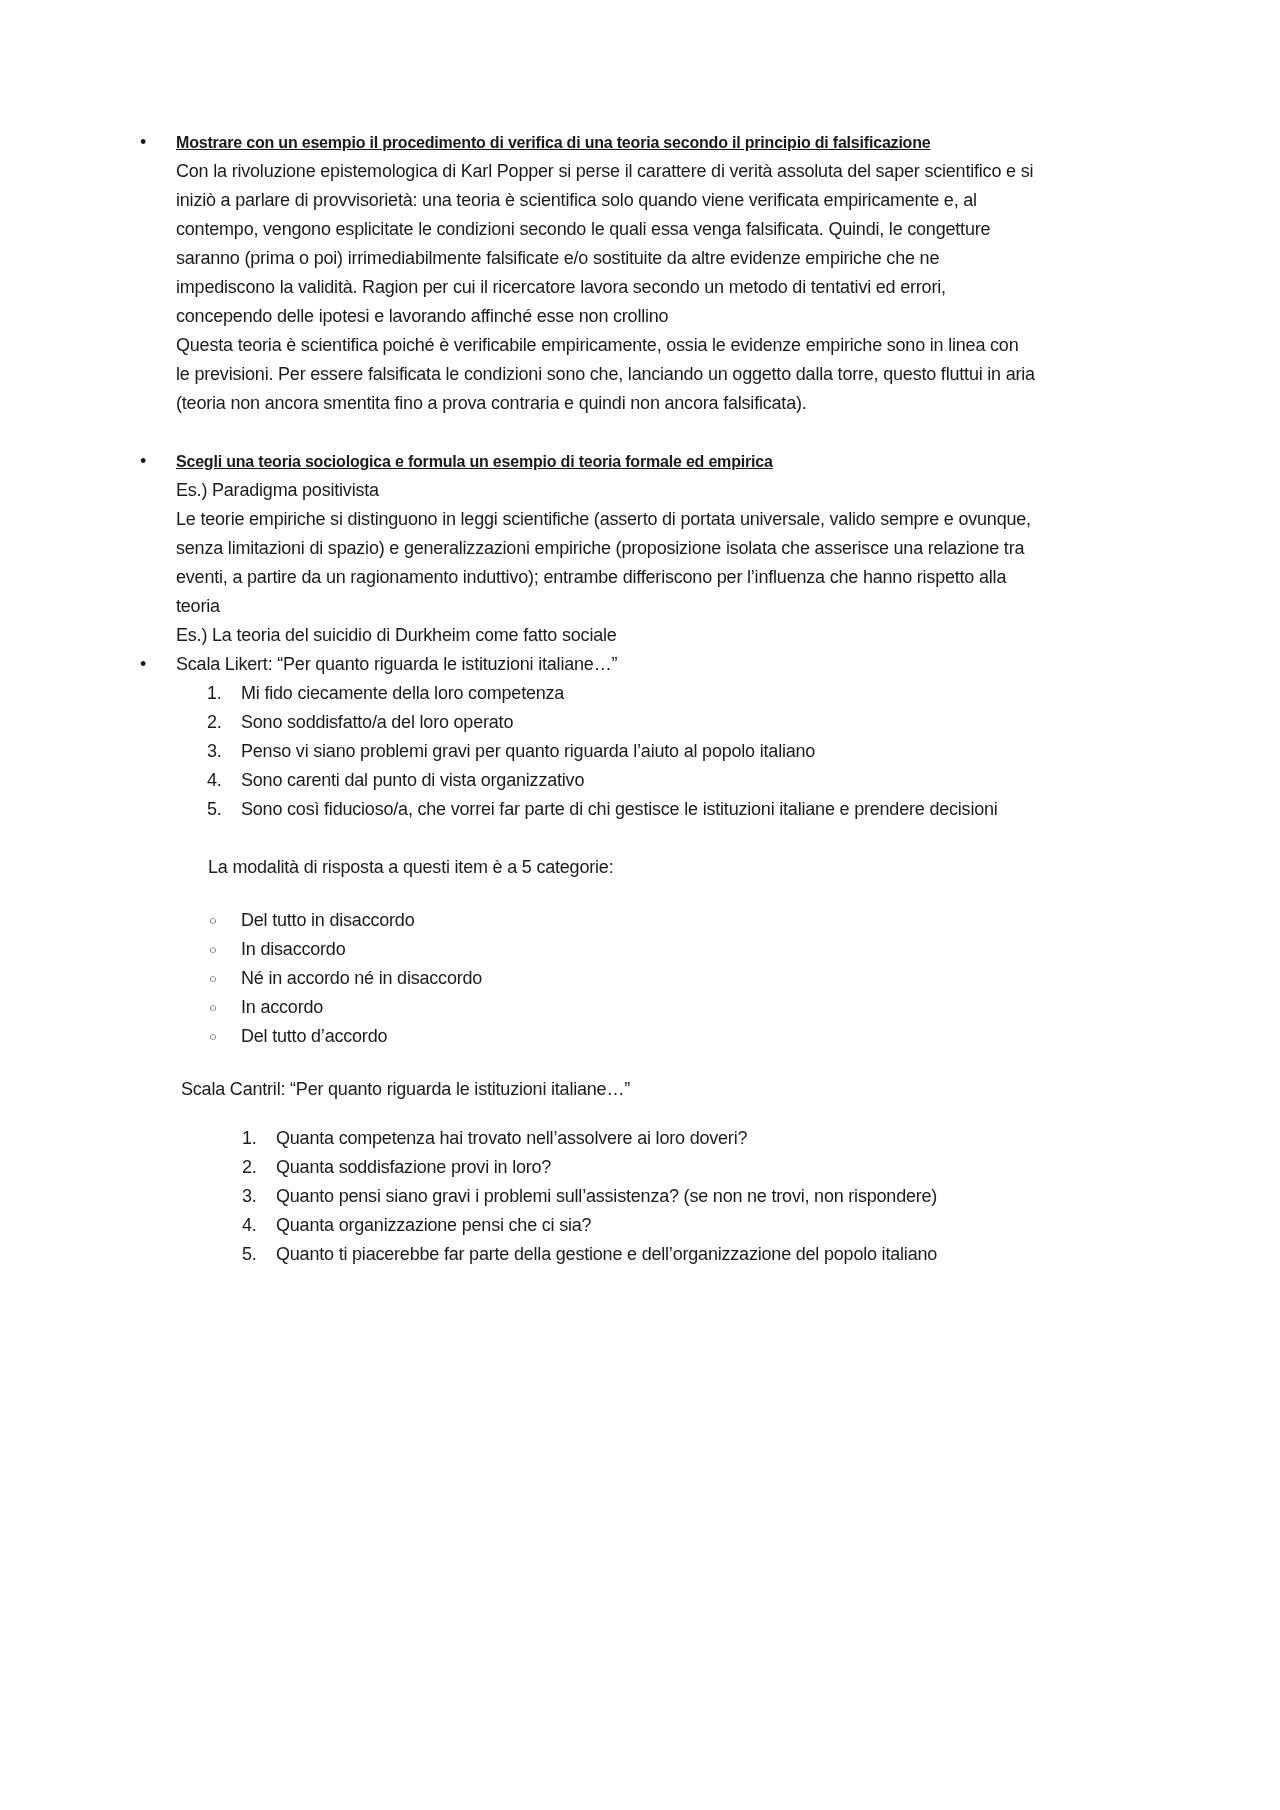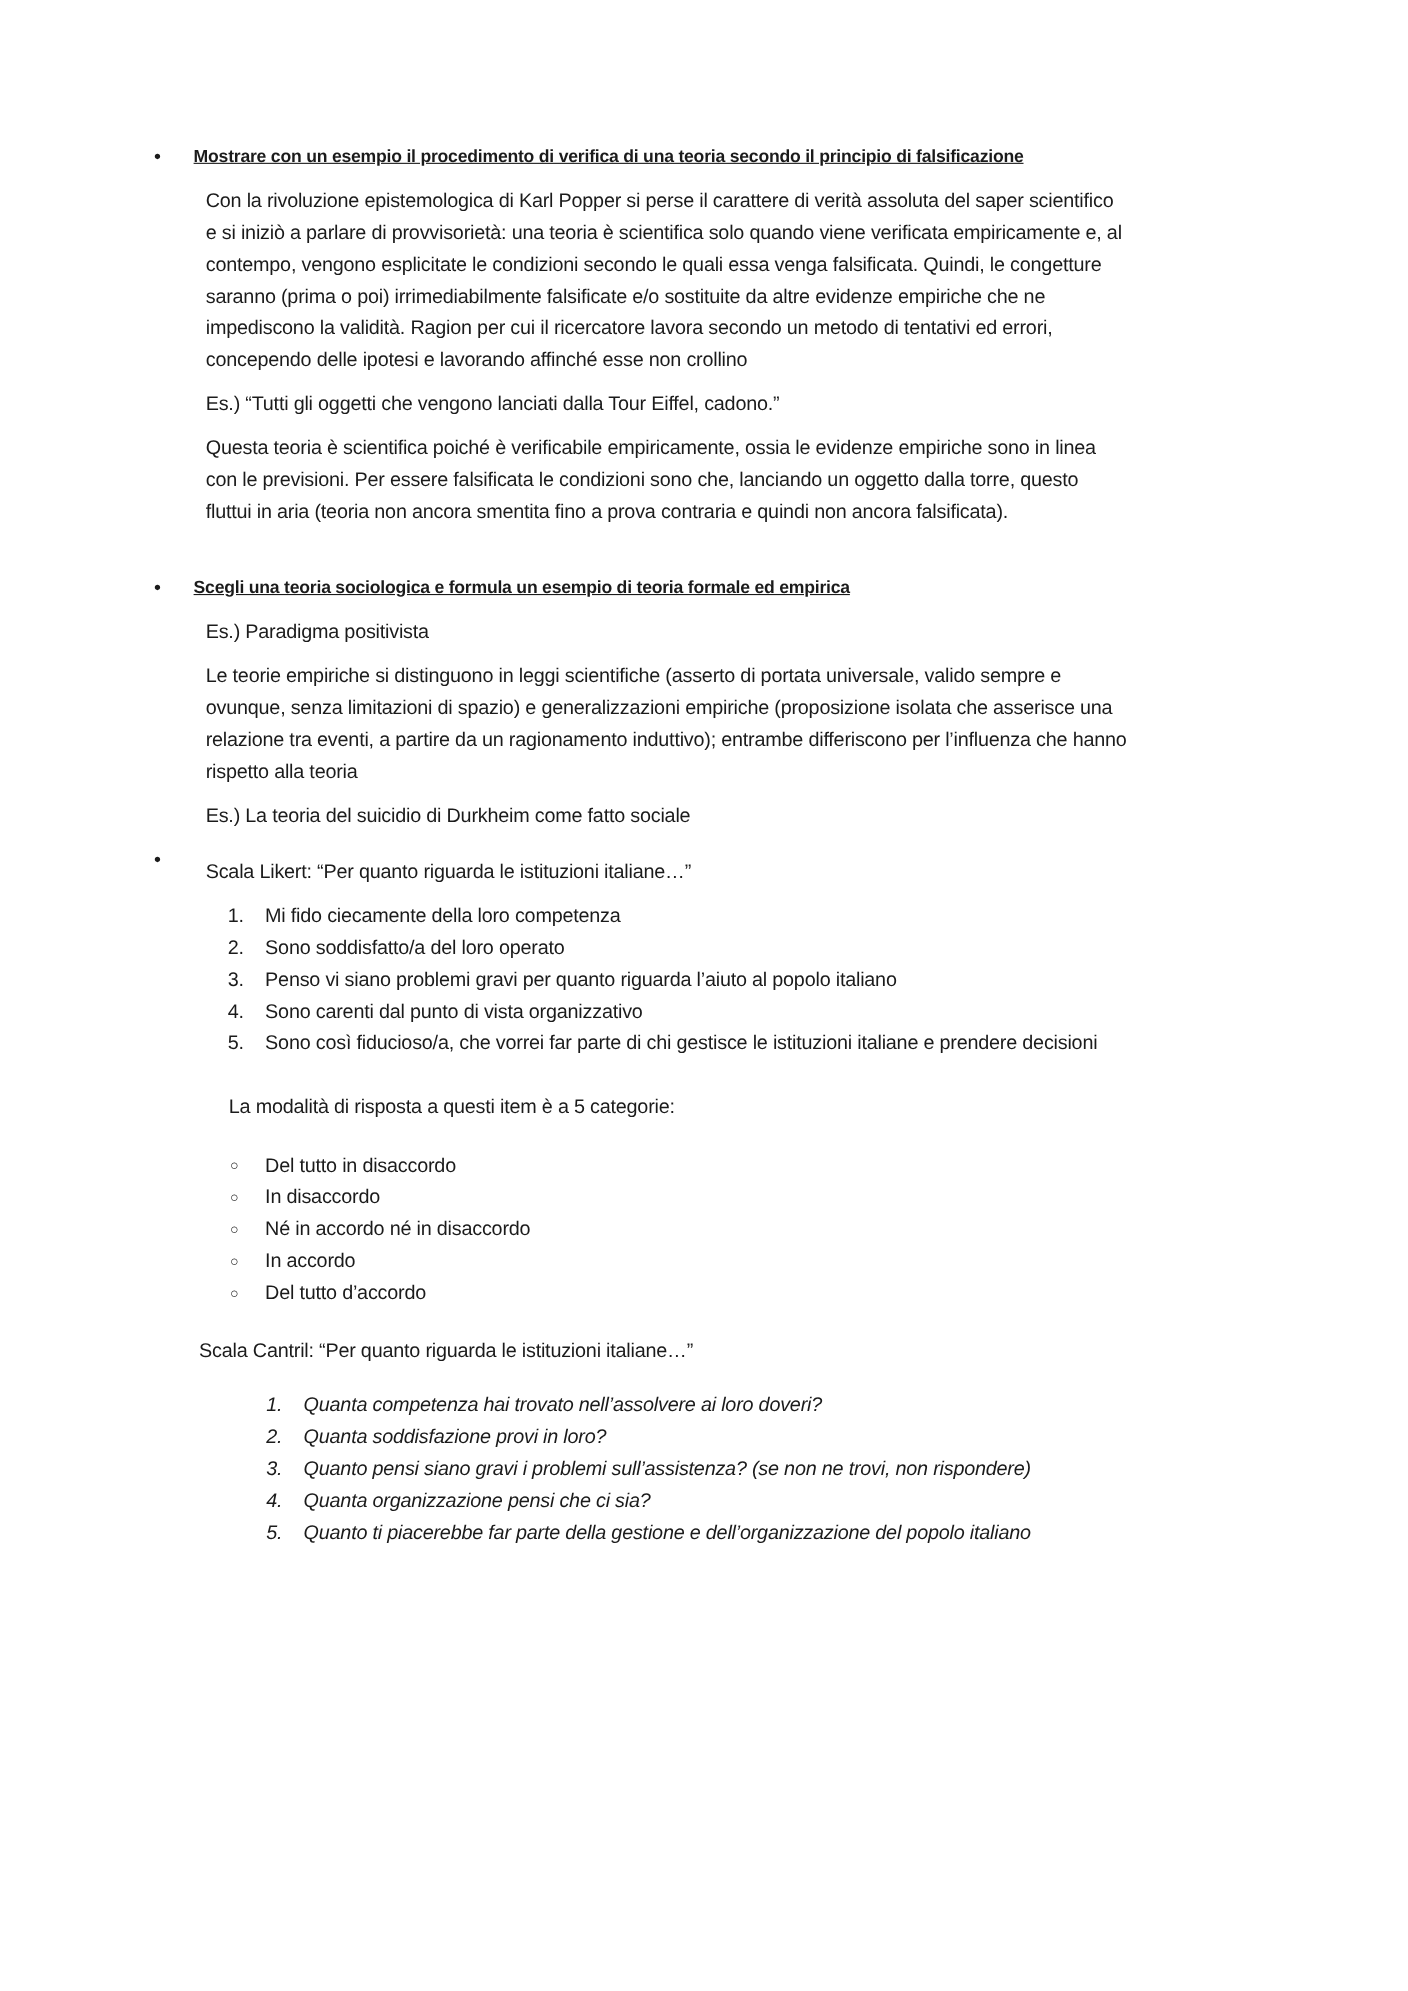--- a/index.html
+++ b/index.html
@@ -38,21 +38,21 @@
   }
   h2.heading {
     font-size: 16px;
     line-height: 29px;
     margin: 0;
     font-weight: bold;
     text-decoration: underline;
     letter-spacing: -0.2px;
   }
   p {
-    margin: 11px;
+    margin: 0;
   }
   .section-gap {
     margin-top: 29px;
   }
   
   ol.num-list {
     list-style: none;
     margin: 0;
     padding: 0;
     counter-reset: item;
@@ -60,21 +60,21 @@
   ol.num-list li {
     counter-increment: item;
     position: relative;
   }
   ol.num-list li::before {
     content: counter(item) ".";
     position: absolute;
   }
   ol.likert li { padding-left: 65px; }
   ol.likert li::before { left: 31px; }
-  ol.cantril li { padding-left: 100px; font-style: italic; }
+  ol.cantril li { padding-left: 100px; }
   ol.cantril li::before { left: 66px; }
   
   ul.cat-list {
     list-style: none;
     margin: 24px 0 0 0;
     padding: 0;
   }
   ul.cat-list li {
     position: relative;
     padding-left: 65px;
@@ -99,21 +99,20 @@
 
 <div class="page">
 
   <section class="bullet-section">
     <div class="marker-col">
       <span class="bullet">•</span>
     </div>
     <div class="content-col">
       <h2 class="heading">Mostrare con un esempio il procedimento di verifica di una teoria secondo il principio di falsificazione</h2>
       <p>Con la rivoluzione epistemologica di Karl Popper si perse il carattere di verità assoluta del saper scientifico e si iniziò a parlare di provvisorietà: una teoria è scientifica solo quando viene verificata empiricamente e, al contempo, vengono esplicitate le condizioni secondo le quali essa venga falsificata. Quindi, le congetture saranno (prima o poi) irrimediabilmente falsificate e/o sostituite da altre evidenze empiriche che ne impediscono la validità. Ragion per cui il ricercatore lavora secondo un metodo di tentativi ed errori, concependo delle ipotesi e lavorando affinché esse non crollino</p>
-      <p>Es.) “Tutti gli oggetti che vengono lanciati dalla Tour Eiffel, cadono.”</p>
       <p>Questa teoria è scientifica poiché è verificabile empiricamente, ossia le evidenze empiriche sono in linea con le previsioni. Per essere falsificata le condizioni sono che, lanciando un oggetto dalla torre, questo fluttui in aria (teoria non ancora smentita fino a prova contraria e quindi non ancora falsificata).</p>
     </div>
   </section>
 
   <section class="bullet-section section-gap">
     <div class="marker-col">
       <span class="bullet">•</span>
     </div>
     <div class="content-col">
       <h2 class="heading">Scegli una teoria sociologica e formula un esempio di teoria formale ed empirica</h2>

